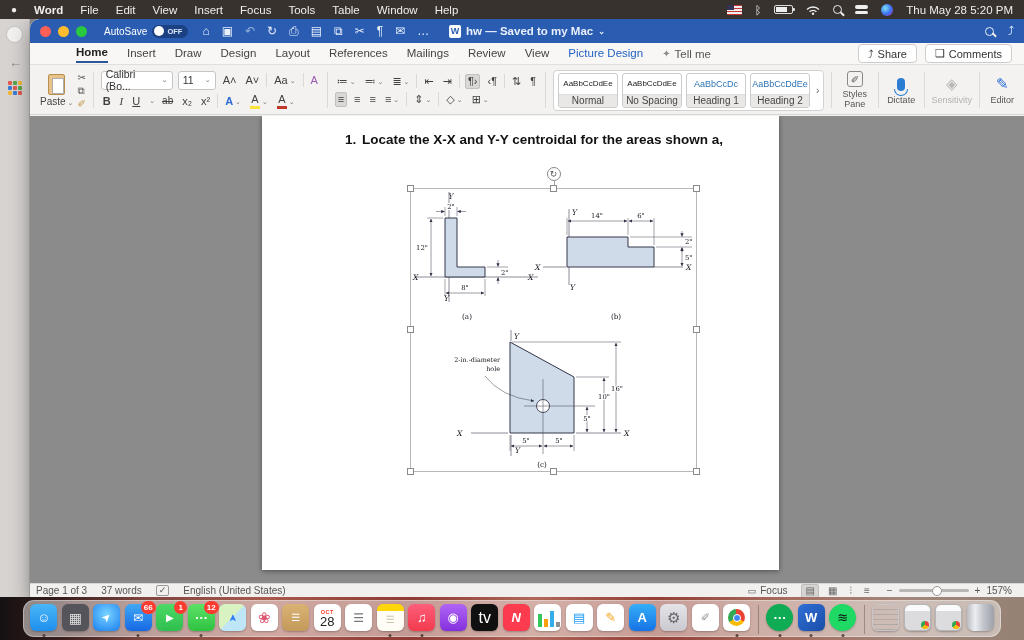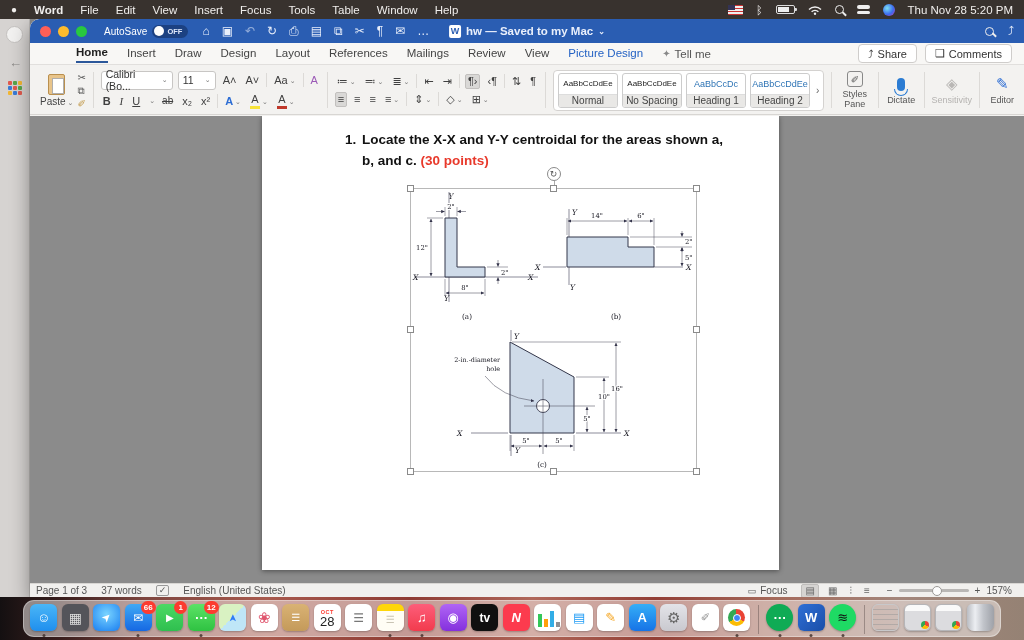--- a/index.html
+++ b/index.html
@@ -151,21 +151,21 @@
   .t-maps{background:linear-gradient(135deg,#d9f2c2 0 50%,#bfe6f7 50% 100%);}.t-maps .g{color:#2f7cf6;font-size:10px;transform:rotate(-90deg);}
   .t-photos{background:#fff;}.t-photos .g{color:#e0566e;font-size:15px;}
   .t-contacts{background:linear-gradient(180deg,#d9b274,#c49a5a);}.t-contacts .g{color:#fff;font-size:10px;}
   .t-calendar{background:#fff;flex-direction:column;}
   .cal-top{font-size:5.5px;color:#fc3b30;font-weight:bold;letter-spacing:.5px;margin-top:3px;}
   .cal-day{font-size:13px;color:#222;line-height:1.05;font-weight:300;}
   .t-reminders{background:#fff;}.t-reminders .g{color:#777;font-size:12px;}
   .t-notes{background:linear-gradient(180deg,#fed60a 0 7px,#fffdf5 7px);}.t-notes .g{color:#c9c4b4;font-size:10px;margin-top:5px;}
   .t-music{background:linear-gradient(180deg,#fd5e7a,#f23b4d);color:#fff;}
   .t-podcasts{background:linear-gradient(180deg,#b065f5,#8430dd);color:#fff;}
-  .t-tv{background:#101010;}.t-tv .g{color:#fff;font-size:12px;font-weight:bold;text-align:center;}
+  .t-tv{background:#101010;}.t-tv .g{color:#fff;font-size:16px;font-weight:normal;text-align:center;}
   .t-news{background:#fc3b4e;}.t-news .g{color:#fff;font-weight:bold;font-style:italic;font-size:13px;}
   .t-numbers{background:#fff;background-image:linear-gradient(#34c759,#34c759),linear-gradient(#ff9f0a,#ff9f0a),linear-gradient(#32ade6,#32ade6),linear-gradient(#8e8e93,#8e8e93);background-size:4px 13px,4px 8px,4px 16px,4px 5px;background-position:4px 10px,10px 15px,16px 7px,22px 18px;background-repeat:no-repeat;}
   .t-keynote{background:#fff;}.t-keynote .g{color:#1d9bf6;font-size:13px;}
   .t-pages{background:#fff;}.t-pages .g{color:#f5a623;font-size:13px;}
   .t-appstore{background:linear-gradient(180deg,#35aef7,#1673e6);}.t-appstore .g{color:#fff;font-weight:bold;font-size:13px;}
   .t-settings{background:linear-gradient(180deg,#e3e3e8,#c9c9cf);}.t-settings .g{color:#666;font-size:15px;}
   .t-textedit{background:#fff;}.t-textedit .g{color:#888;font-size:11px;}
   .t-chrome{background:#fff;}
   .cring{width:17px;height:17px;border-radius:50%;background:conic-gradient(#ea4335 0 33%,#fbbc05 33% 66%,#34a853 66% 100%);display:flex;align-items:center;justify-content:center;}
   .cdot{width:8px;height:8px;border-radius:50%;background:#4285f4;border:1.5px solid #fff;}
@@ -204,21 +204,21 @@
           <path d="M1,4.5 A8.5,8.5 0 0 1 13,4.5" stroke="#eee" fill="none" stroke-width="1.4"></path>
           <path d="M3.6,6.8 A5,5 0 0 1 10.4,6.8" stroke="#eee" fill="none" stroke-width="1.4"></path>
           <circle cx="7" cy="8.7" r="1.2" fill="#eee"></circle>
         </svg>
       <span class="mag"></span>
       <span class="ccicon">
           <span></span>
           <span></span>
         </span>
       <span class="siri"></span>
-      <span class="clock">Thu Nov 28 5:20 PM</span>
+      <span class="clock">Thu May 28 5:20 PM</span>
     </div>
   </div>
 
   <div class="behind">
     <span class="b-circle"></span>
     <span class="b-back">←</span>
     <span class="b-grid">
       <span style="background:#e05a4e"></span>
         <span style="background:#57a64a"></span>
         <span style="background:#f2b632"></span>
@@ -458,21 +458,20 @@
       </div>
     </div>
 
     <div class="docarea">
       <div class="page">
         <div class="heading">
           <div class="hrow">
             <span class="hnum">1.</span>
             <span>Locate the X-X and Y-Y centroidal for the areas shown a,</span>
           </div>
-          <div class="hline2"><span>b, and c. </span><span class="pts">(30 points)</span></div>
         </div>
 
         <div class="imgbox">
           <span class="rotstem"></span>
           <div class="rotate">↻</div>
           <div class="handle" style="left:-4px;top:-4px;"></div>
           <div class="handle" style="left:calc(50% - 4px);top:-4px;"></div>
           <div class="handle" style="right:-4px;top:-4px;"></div>
           <div class="handle" style="left:-4px;top:calc(50% - 4px);"></div>
           <div class="handle" style="right:-4px;top:calc(50% - 4px);"></div>

